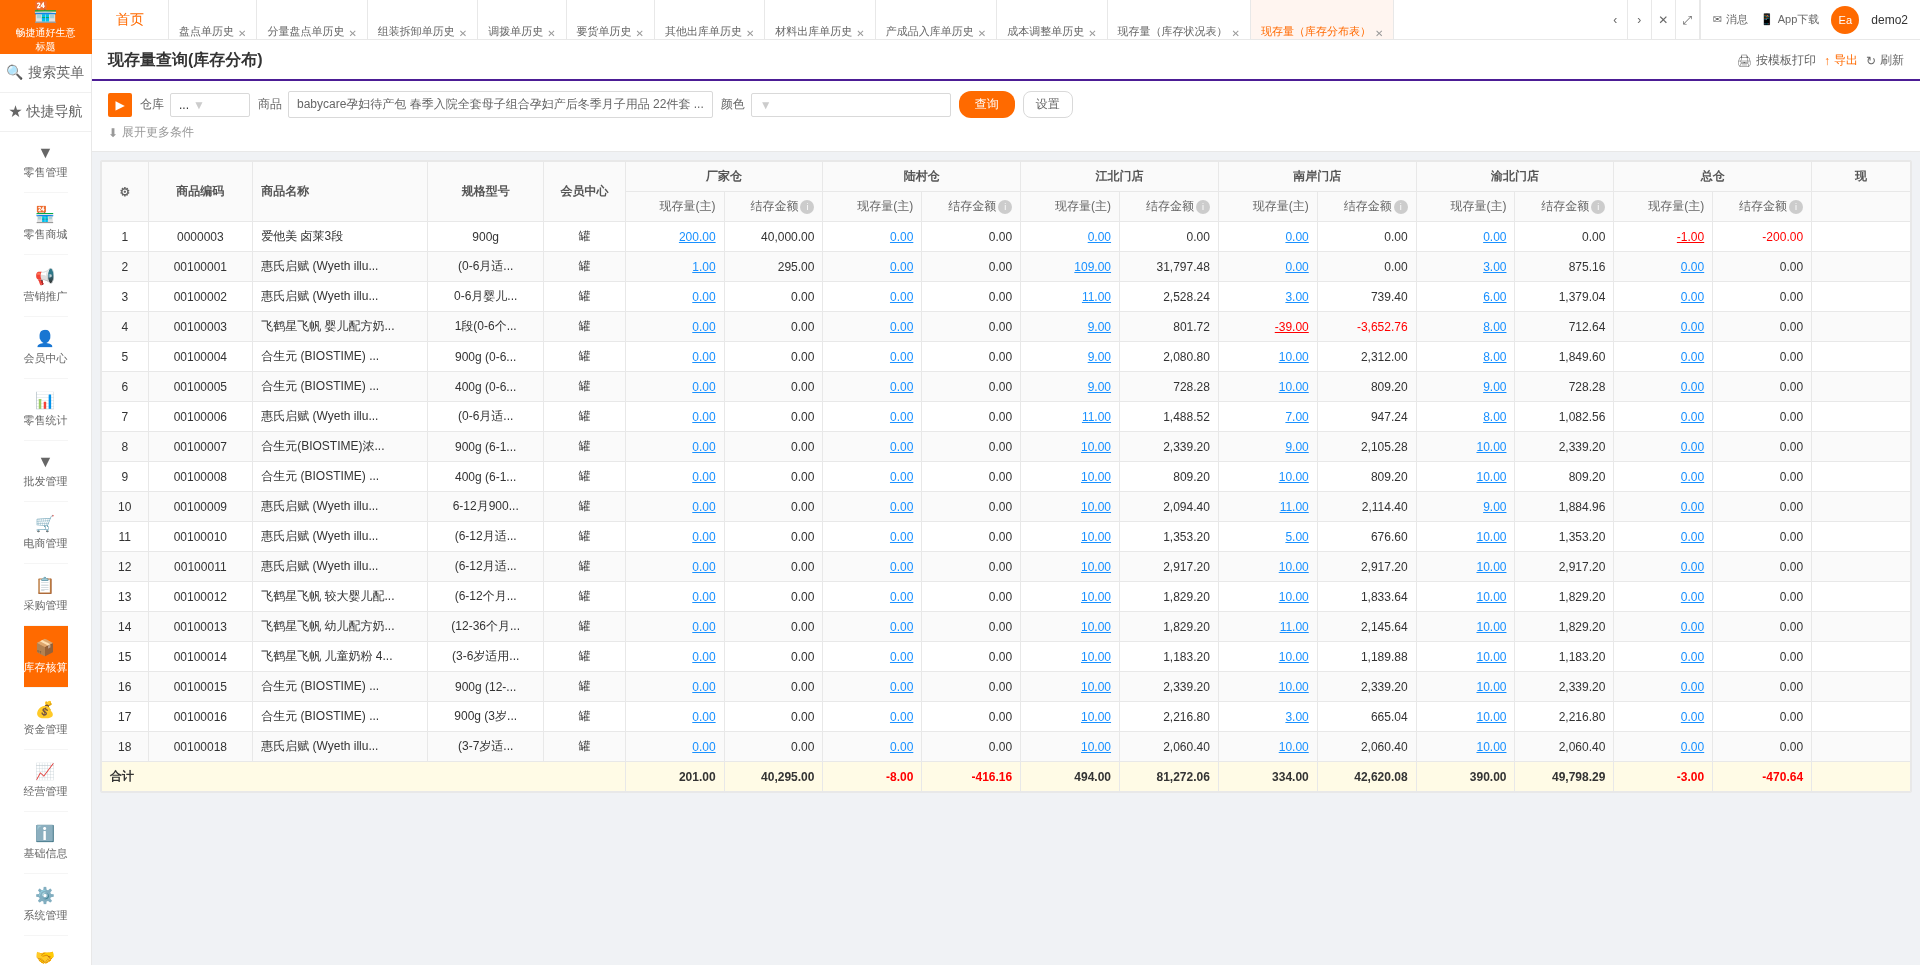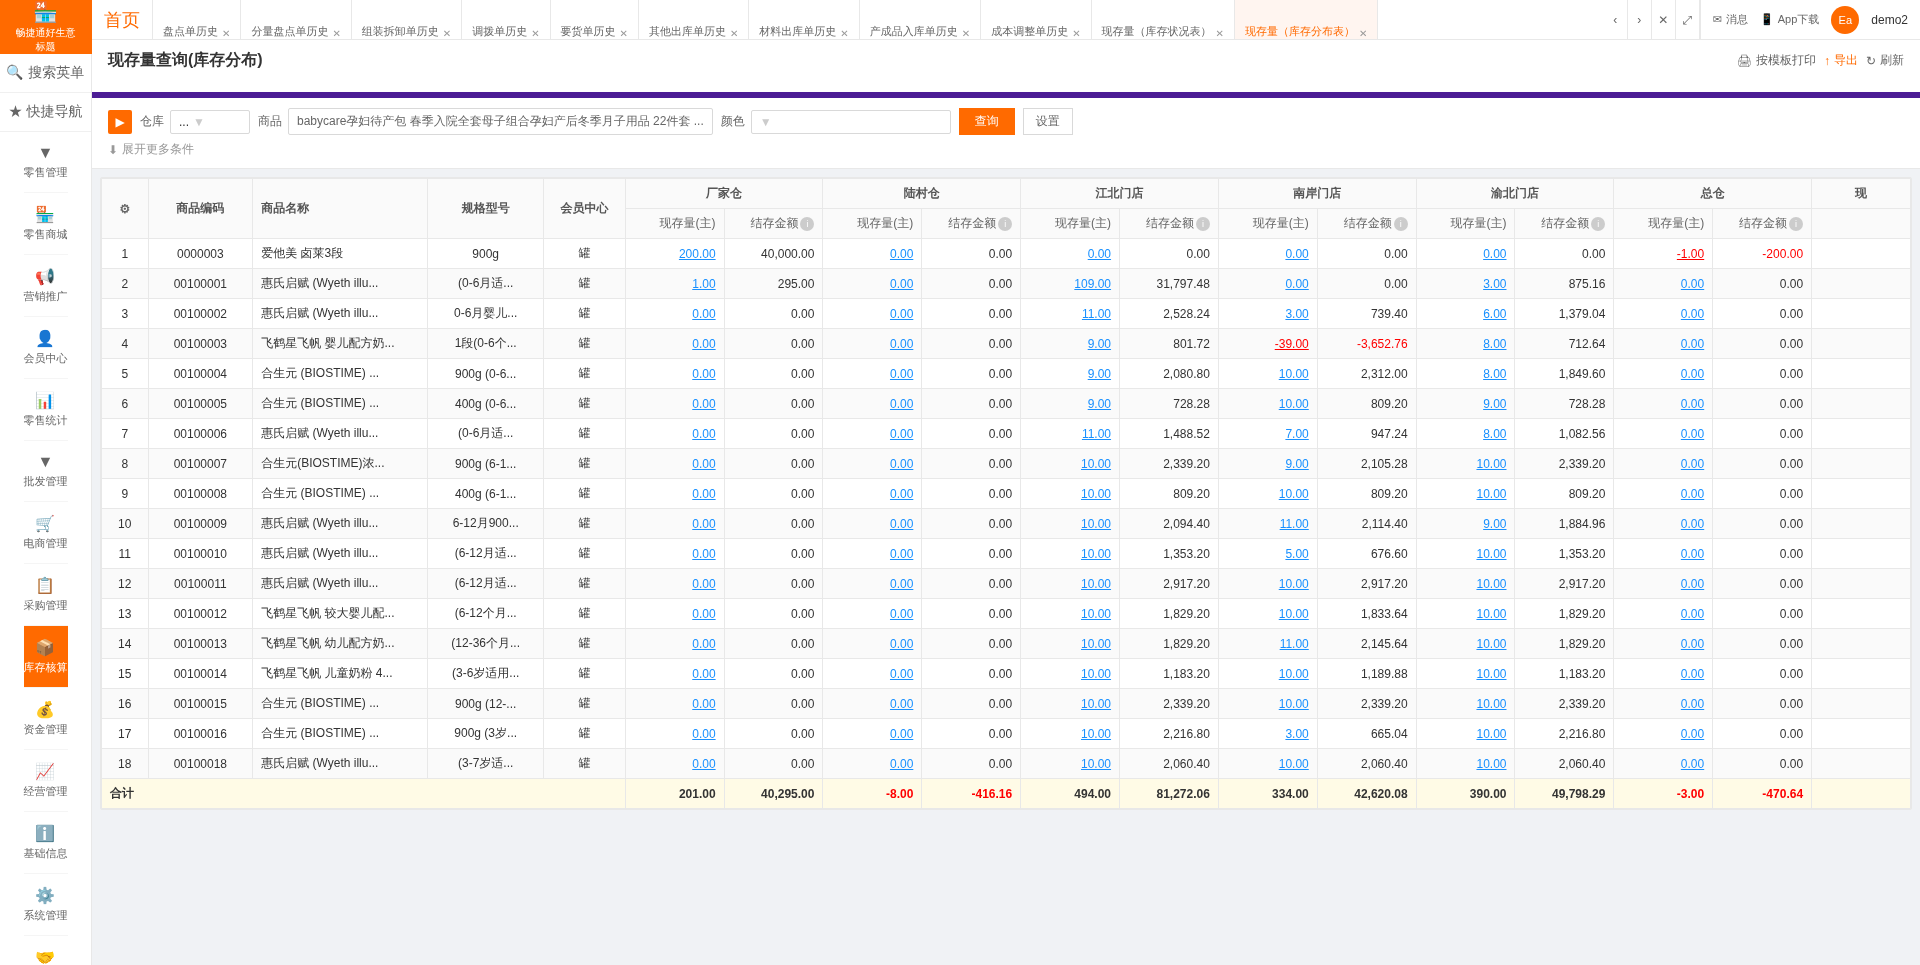--- a/index.html
+++ b/index.html
@@ -30,22 +30,22 @@
     .sidebar-nav-item.active { background: #ff6a00; color: #fff; }
     .sidebar-nav-item .nav-icon { font-size: 16px; margin-bottom: 3px; display: block; }
 
     
     .header {
       position: fixed; left: 92px; top: 0; right: 0; height: 40px;
       background: #fff; border-bottom: 1px solid #e8e8e8;
       display: flex; align-items: center; z-index: 99;
     }
     .header-home {
-      padding: 0 12px; height: 100%; display: flex; align-items: center;
-      color: #ff6a00; font-size: 18px; cursor: pointer; border-right: 1px solid #e8e8e8;
+      padding: 0 24px; height: 100%; display: flex; align-items: center;
+      color: #ff6a00; font-size: 14px; cursor: pointer; border-right: 1px solid #e8e8e8;
       white-space: nowrap;
     }
     .tabs-container {
       display: flex; align-items: center; flex: 1; overflow: hidden; height: 100%;
     }
     .tab-item {
       height: 100%; padding: 0 10px; display: flex; align-items: flex-end; gap: 4px;
       border-right: 1px solid #e8e8e8; white-space: nowrap; cursor: pointer;
       font-size: 11px; color: #666; min-width: 0; flex-shrink: 0;
     }
@@ -65,22 +65,22 @@
     }
 
     
     .main {
       margin-left: 92px; margin-top: 40px; padding: 0;
       min-height: calc(100vh - 40px);
     }
 
     
     .page-header {
-      background: #fff; padding: 10px 16px 21px;
-      border-bottom: 6px solid #4c1d95;
+      background: #fff; padding: 10px 16px 8px;
+      border-bottom: 2px solid #4c1d95;
       display: flex; align-items: center; justify-content: space-between;
     }
     .page-title { font-size: 16px; font-weight: 600; color: #333; }
     .page-header-actions { display: flex; gap: 8px; align-items: center; }
     .btn-print { display: flex; align-items: center; gap: 4px; color: #666; cursor: pointer; font-size: 12px; }
     .btn-export { display: flex; align-items: center; gap: 4px; color: #ff6a00; cursor: pointer; font-size: 12px; }
     .btn-refresh { display: flex; align-items: center; gap: 4px; color: #666; cursor: pointer; font-size: 12px; }
 
     
     .filter-bar {
@@ -107,25 +107,25 @@
     .filter-input-long {
       min-width: 320px; border: 1px solid #d9d9d9; border-radius: 2px;
       padding: 4px 8px; font-size: 12px; color: #666; background: #fff;
       white-space: nowrap; overflow: hidden; text-overflow: ellipsis;
     }
     .filter-color-input {
       min-width: 200px; border: 1px solid #d9d9d9; border-radius: 2px;
       padding: 4px 8px; font-size: 12px; color: #333; background: #fff;
     }
     .btn-query {
-      background: #ff6a00; color: #fff; border: none; border-radius: 0;
+      background: #ff6a00; color: #fff; border: none; border-radius: 12px;
       padding: 5px 16px; cursor: pointer; font-size: 12px; white-space: nowrap;
     }
     .btn-setting {
-      background: #fff; color: #666; border: 1px solid #d9d9d9; border-radius: 0;
+      background: #fff; color: #666; border: 1px solid #d9d9d9; border-radius: 8px;
       padding: 4px 12px; cursor: pointer; font-size: 12px; white-space: nowrap;
     }
     .expand-conditions {
       display: flex; align-items: center; gap: 4px; color: #999;
       font-size: 12px; cursor: pointer; margin-top: 6px;
     }
 
     
     .table-container {
       background: #fff; margin: 8px; overflow: auto;

